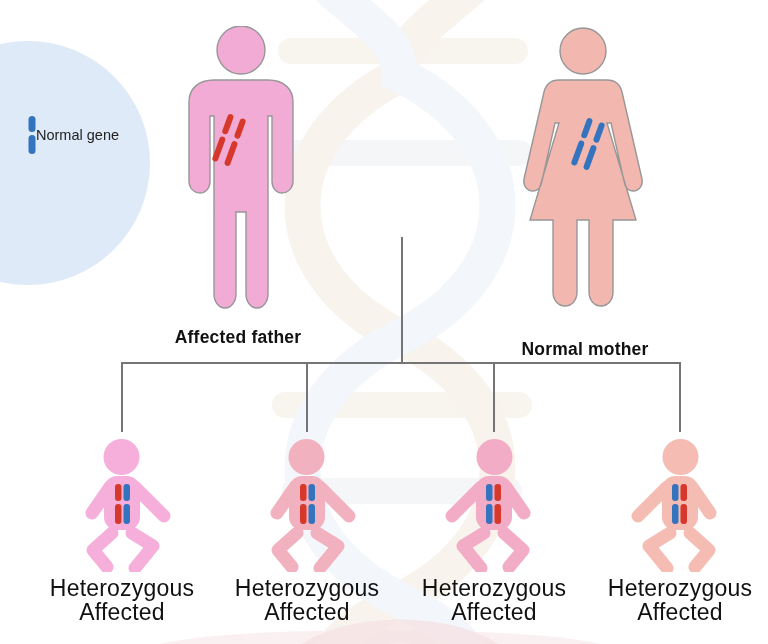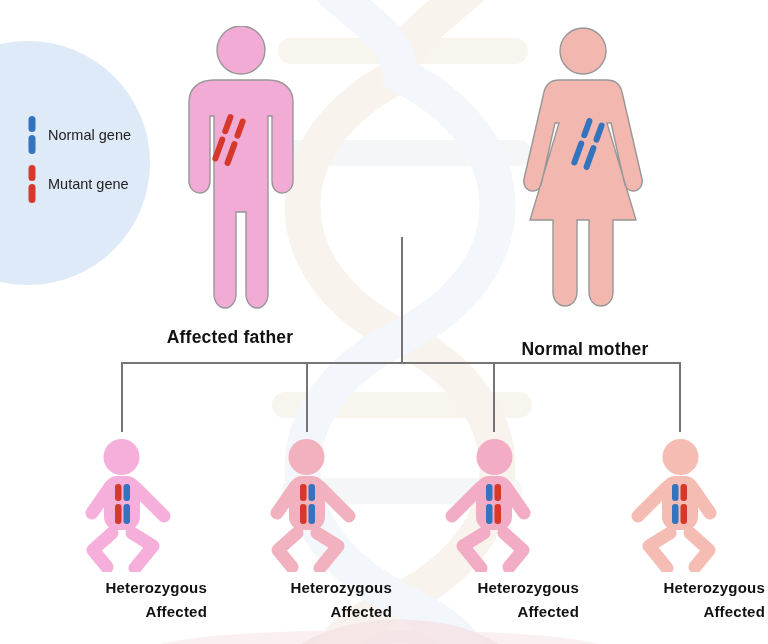--- a/index.html
+++ b/index.html
@@ -8,30 +8,30 @@
     font-family:"Liberation Sans",sans-serif;
   }
   .abs{position:absolute;}
   
   .tree-line{position:absolute;background:#757575;}
   
   #legend-circle{
     position:absolute;left:-94px;top:41px;width:244px;height:244px;border-radius:50%;
     background:#DFEAF8;
   }
-  .legend-item{position:absolute;display:flex;align-items:center;gap:12px;}
+  .legend-item{position:absolute;display:flex;align-items:center;}
   .legend-label{font-size:14.5px;color:#222;white-space:nowrap;}
   
   .parent-label{
     position:absolute;width:200px;text-align:center;font-weight:bold;
     font-size:17.5px;color:#111;letter-spacing:.2px;
   }
   .child-label{
-    position:absolute;width:170px;text-align:right;font-weight:bold;
-    font-size:15px;line-height:24px;color:#111;letter-spacing:.2px;top:576px;
+    position:absolute;width:170px;text-align:center;font-weight:normal;
+    font-size:23px;line-height:24px;color:#111;letter-spacing:.2px;top:576px;
   }
   .mirror{transform:scaleX(-1);}
   svg{display:block;}
 </style>
 </head>
 <body>
 
 <div id="canvas">
 
   <svg class="abs" style="left:0;top:0" width="768" height="644" viewBox="0 0 768 644">
@@ -52,27 +52,20 @@
   <div id="legend-circle"></div>
 
   <div class="legend-item" style="left:28px;top:116px;">
     <svg width="8" height="38" viewBox="0 0 8 38" style="color: rgb(52, 115, 189);">
       <rect x="0.5" y="0" width="7" height="16" ry="3.5" fill="currentColor"></rect>
       <rect x="0.5" y="19" width="7" height="19" ry="3.5" fill="currentColor"></rect>
     </svg>
     <span class="legend-label">Normal gene</span>
   </div>
 
-  <div class="legend-item" style="left:28px;top:165px;">
-    <svg width="8" height="38" viewBox="0 0 8 38" style="color: rgb(214, 57, 43);">
-      <rect x="0.5" y="0" width="7" height="16" ry="3.5" fill="currentColor"></rect>
-      <rect x="0.5" y="19" width="7" height="19" ry="3.5" fill="currentColor"></rect>
-    </svg>
-    <span class="legend-label">Mutant gene</span>
-  </div>
 
   <div class="tree-line" style="left:401px;top:237px;width:2px;height:126px;"></div>
   <div class="tree-line" style="left:121px;top:362px;width:560px;height:2px;"></div>
   <div class="tree-line" style="left:121px;top:362px;width:2px;height:70px;"></div>
   <div class="tree-line" style="left:306px;top:362px;width:2px;height:70px;"></div>
   <div class="tree-line" style="left:493px;top:362px;width:2px;height:70px;"></div>
   <div class="tree-line" style="left:679px;top:362px;width:2px;height:70px;"></div>
 
   <svg class="abs" style="left: 188px; top: 26px; color: rgb(242, 171, 213);" width="112" height="286" viewBox="0 0 112 286">
     <g fill="currentColor" stroke="#979797" stroke-width="1.4">
@@ -101,21 +94,21 @@
         C26,161 23,165 18,165 C12,165 8,160 9,153 L29,66 C31,58 36,54 44,54 Z"></path>
     </g>
     <g transform="translate(73,118) rotate(20)" style="color: rgb(52, 115, 189);">
       <rect x="-9.5" y="-25" width="6" height="21" rx="3" fill="currentColor"></rect>
       <rect x="-9.5" y="-1" width="6" height="26" rx="3" fill="currentColor"></rect>
       <rect x="3.5" y="-25" width="6" height="21" rx="3" fill="currentColor"></rect>
       <rect x="3.5" y="-1" width="6" height="26" rx="3" fill="currentColor"></rect>
     </g>
   </svg>
 
-  <div class="parent-label" style="left:130px;top:327px;">Affected father</div>
+  <div class="parent-label" style="left:138px;top:327px;">Affected father</div>
   <div class="parent-label" style="left:485px;top:339px;">Normal mother</div>
 
   <svg class="abs" style="left: 77px; top: 432px; color: rgb(245, 175, 218);" width="100" height="140" viewBox="0 0 100 140">
     <g fill="currentColor" stroke="none">
       <circle cx="44.5" cy="25" r="18"></circle>
       <rect x="27" y="44" width="36" height="54" rx="13"></rect>
     </g>
     <g stroke="currentColor" stroke-width="13" stroke-linecap="round" stroke-linejoin="round" fill="none">
       <path d="M33,55 L15,81"></path>
       <path d="M58,55 L87,84"></path>

